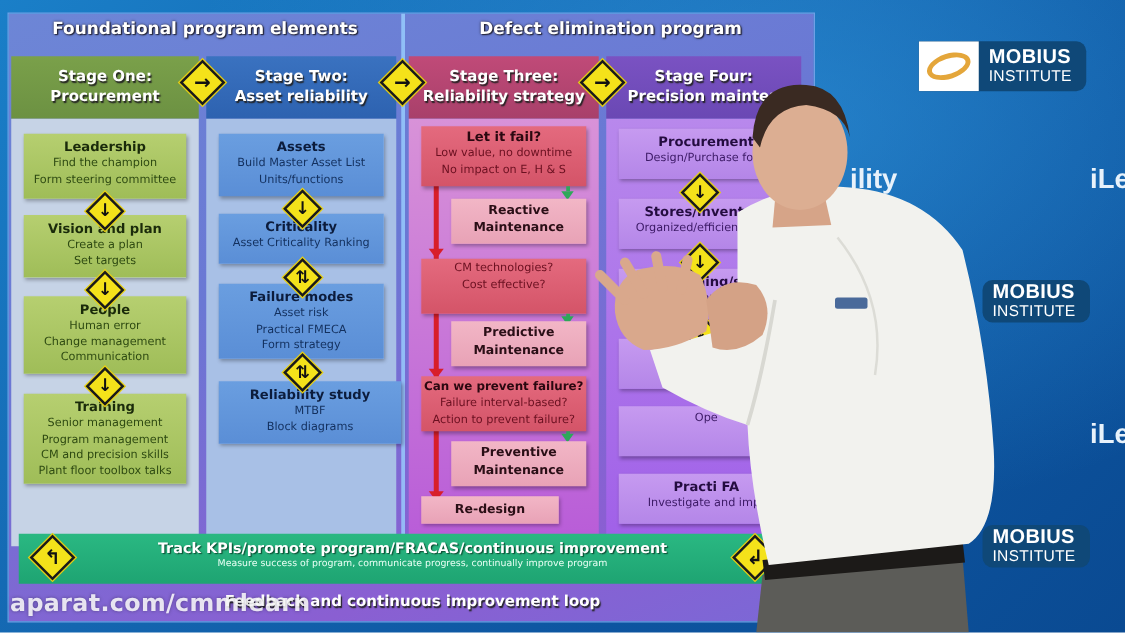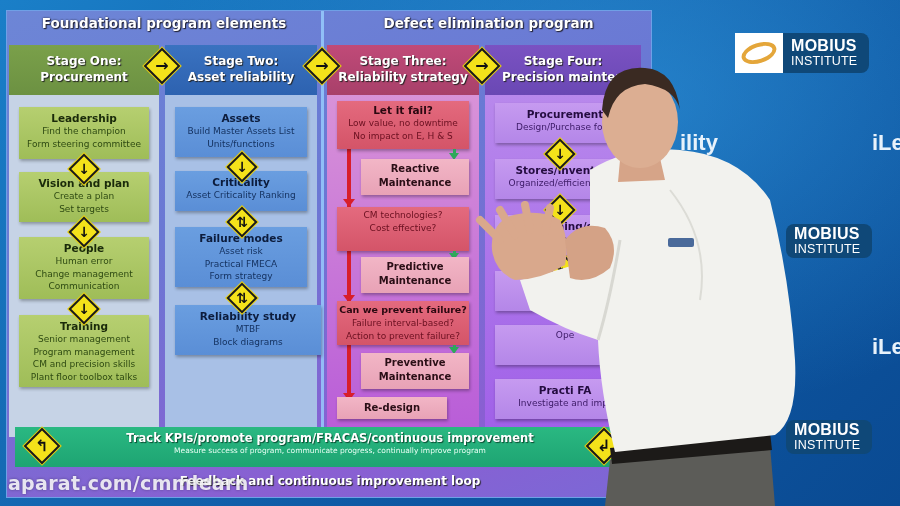--- a/index.html
+++ b/index.html
@@ -157,21 +157,21 @@
     </div>
 
   <div class="stage s2" style="left:158px; width:152px;">
     <div class="stage-head">
       <div>Stage Two:</div>
       <div>Asset reliability</div>
     </div>
     <div class="stage-body">
       <div class="box blue" style="left:10px; top:12px; width:132px; height:50px;">
         <div class="t">Assets</div>
-        <div class="s">Build Master Assets List</div>
+        <div class="s">Build Master Asset List</div>
         <div class="s">Units/functions</div>
       </div>
       <div class="diamond" style="left:66px; top:61px;">
           <span class="g">↓</span>
         </div>
       <div class="box blue" style="left:10px; top:76px; width:132px; height:40px;">
         <div class="t">Criticality</div>
         <div class="s">Asset Criticality Ranking</div>
       </div>
       <div class="diamond" style="left:66px; top:116px;">

